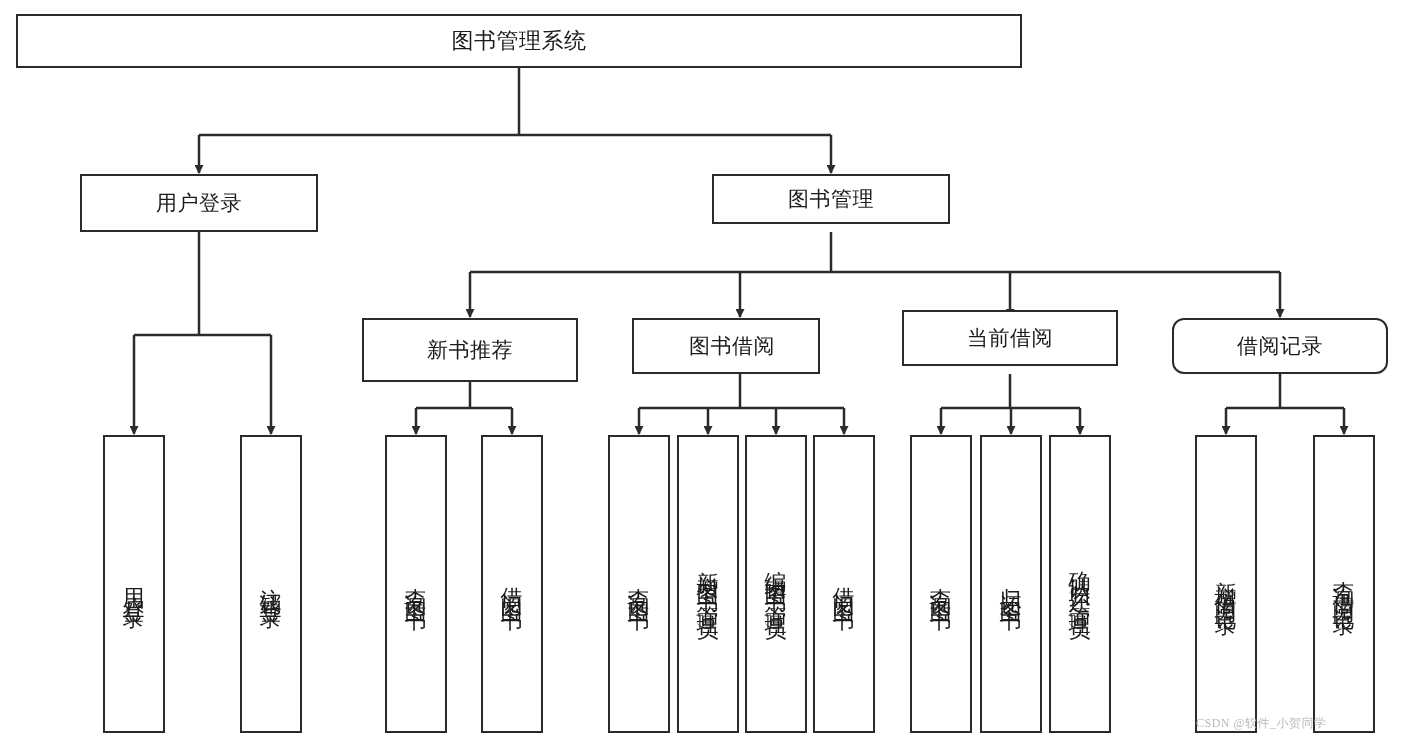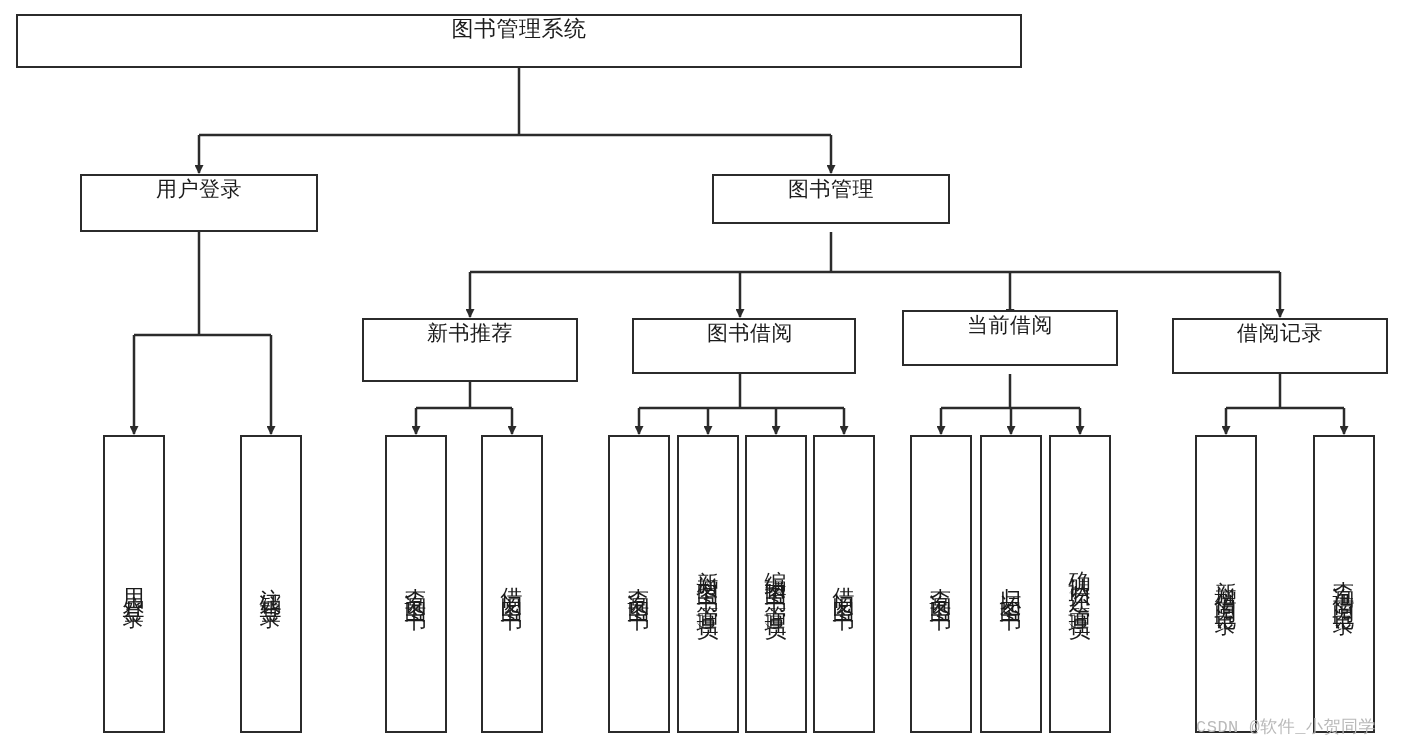--- a/index.html
+++ b/index.html
@@ -26,21 +26,21 @@
     width: 1405px;
     height: 747px;
     pointer-events: none;
   }
   .node {
     position: absolute;
     box-sizing: border-box;
     background: #ffffff;
     border: 2px solid #2b2b2b;
     display: flex;
-    align-items: flex-start;
+    align-items: center;
     justify-content: center;
     color: #1b1b1b;
   }
   .node .label {
     display: block;
     text-align: center;
     line-height: 1.22;
     letter-spacing: 0.5px;
   }
   .node.horiz .label {
@@ -57,25 +57,25 @@
   .node.vert .label {
     writing-mode: vertical-rl;
     text-orientation: upright;
     font-size: 22px;
     line-height: 1.05;
     letter-spacing: 7px;
     max-height: 100%;
   }
   .watermark {
     position: absolute;
-    font-size: 17px;
+    font-size: 12px;
     color: #b9b9b9;
     white-space: nowrap;
     letter-spacing: 0.5px;
-    font-family: Liberation Mono, monospace;
+    font-family: Liberation Serif, serif;
   }
 </style>
 </head>
 <body>
 
 <div id="diagram-root">
   <svg class="connectors" viewBox="0 0 1405 747" width="1405" height="747">
     <defs>
       <marker id="arrowhead" markerWidth="9" markerHeight="9" refX="8" refY="4.5" orient="auto" markerUnits="userSpaceOnUse">
         <path d="M0,0 L9,4.5 L0,9 z" fill="#2b2b2b"></path>
@@ -123,27 +123,27 @@
       </div>
       <div class="node horiz" style="left: 80px; top: 174px; width: 238px; height: 58px; border-color: rgb(43, 43, 43); background: rgb(255, 255, 255); color: rgb(27, 27, 27);">
         <span class="label">用户登录</span>
       </div>
       <div class="node horiz" style="left: 712px; top: 174px; width: 238px; height: 50px; border-color: rgb(43, 43, 43); background: rgb(255, 255, 255); color: rgb(27, 27, 27);">
         <span class="label">图书管理</span>
       </div>
       <div class="node horiz" style="left: 362px; top: 318px; width: 216px; height: 64px; border-color: rgb(43, 43, 43); background: rgb(255, 255, 255); color: rgb(27, 27, 27);">
         <span class="label">新书推荐</span>
       </div>
-      <div class="node horiz" style="left: 632px; top: 318px; width: 224px; height: 56px; border-color: rgb(43, 43, 43); background: rgb(255, 255, 255); color: rgb(27, 27, 27); padding-left: 12px;">
+      <div class="node horiz" style="left: 632px; top: 318px; width: 188px; height: 56px; border-color: rgb(43, 43, 43); background: rgb(255, 255, 255); color: rgb(27, 27, 27); padding-left: 12px;">
         <span class="label">图书借阅</span>
       </div>
       <div class="node horiz" style="left: 902px; top: 310px; width: 216px; height: 56px; border-color: rgb(43, 43, 43); background: rgb(255, 255, 255); color: rgb(27, 27, 27);">
         <span class="label">当前借阅</span>
       </div>
-      <div class="node horiz" style="left: 1172px; top: 318px; width: 216px; height: 56px; border-color: rgb(43, 43, 43); background: rgb(255, 255, 255); color: rgb(27, 27, 27);">
+      <div class="node horiz" style="left: 1172px; top: 318px; width: 216px; height: 56px; border-color: rgb(43, 43, 43); background: rgb(255, 255, 255); color: rgb(27, 27, 27); border-radius: 12px;">
         <span class="label">借阅记录</span>
       </div>
       <div class="node vert" style="left: 103px; top: 435px; width: 62px; height: 298px; border-color: rgb(43, 43, 43); background: rgb(255, 255, 255); color: rgb(27, 27, 27);">
         <span class="label">用户登录</span>
       </div>
       <div class="node vert" style="left: 240px; top: 435px; width: 62px; height: 298px; border-color: rgb(43, 43, 43); background: rgb(255, 255, 255); color: rgb(27, 27, 27);">
         <span class="label">注销登录</span>
       </div>
       <div class="node vert" style="left: 385px; top: 435px; width: 62px; height: 298px; border-color: rgb(43, 43, 43); background: rgb(255, 255, 255); color: rgb(27, 27, 27);">
         <span class="label">查询图书</span>

